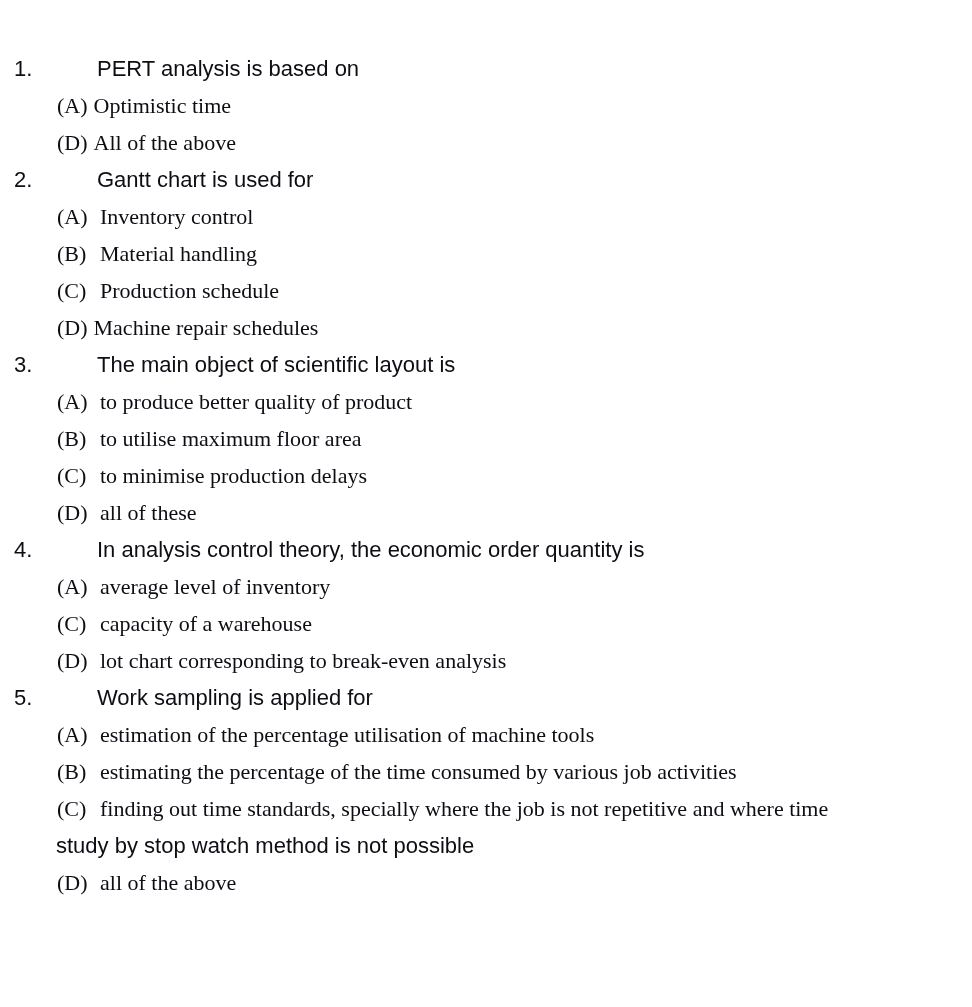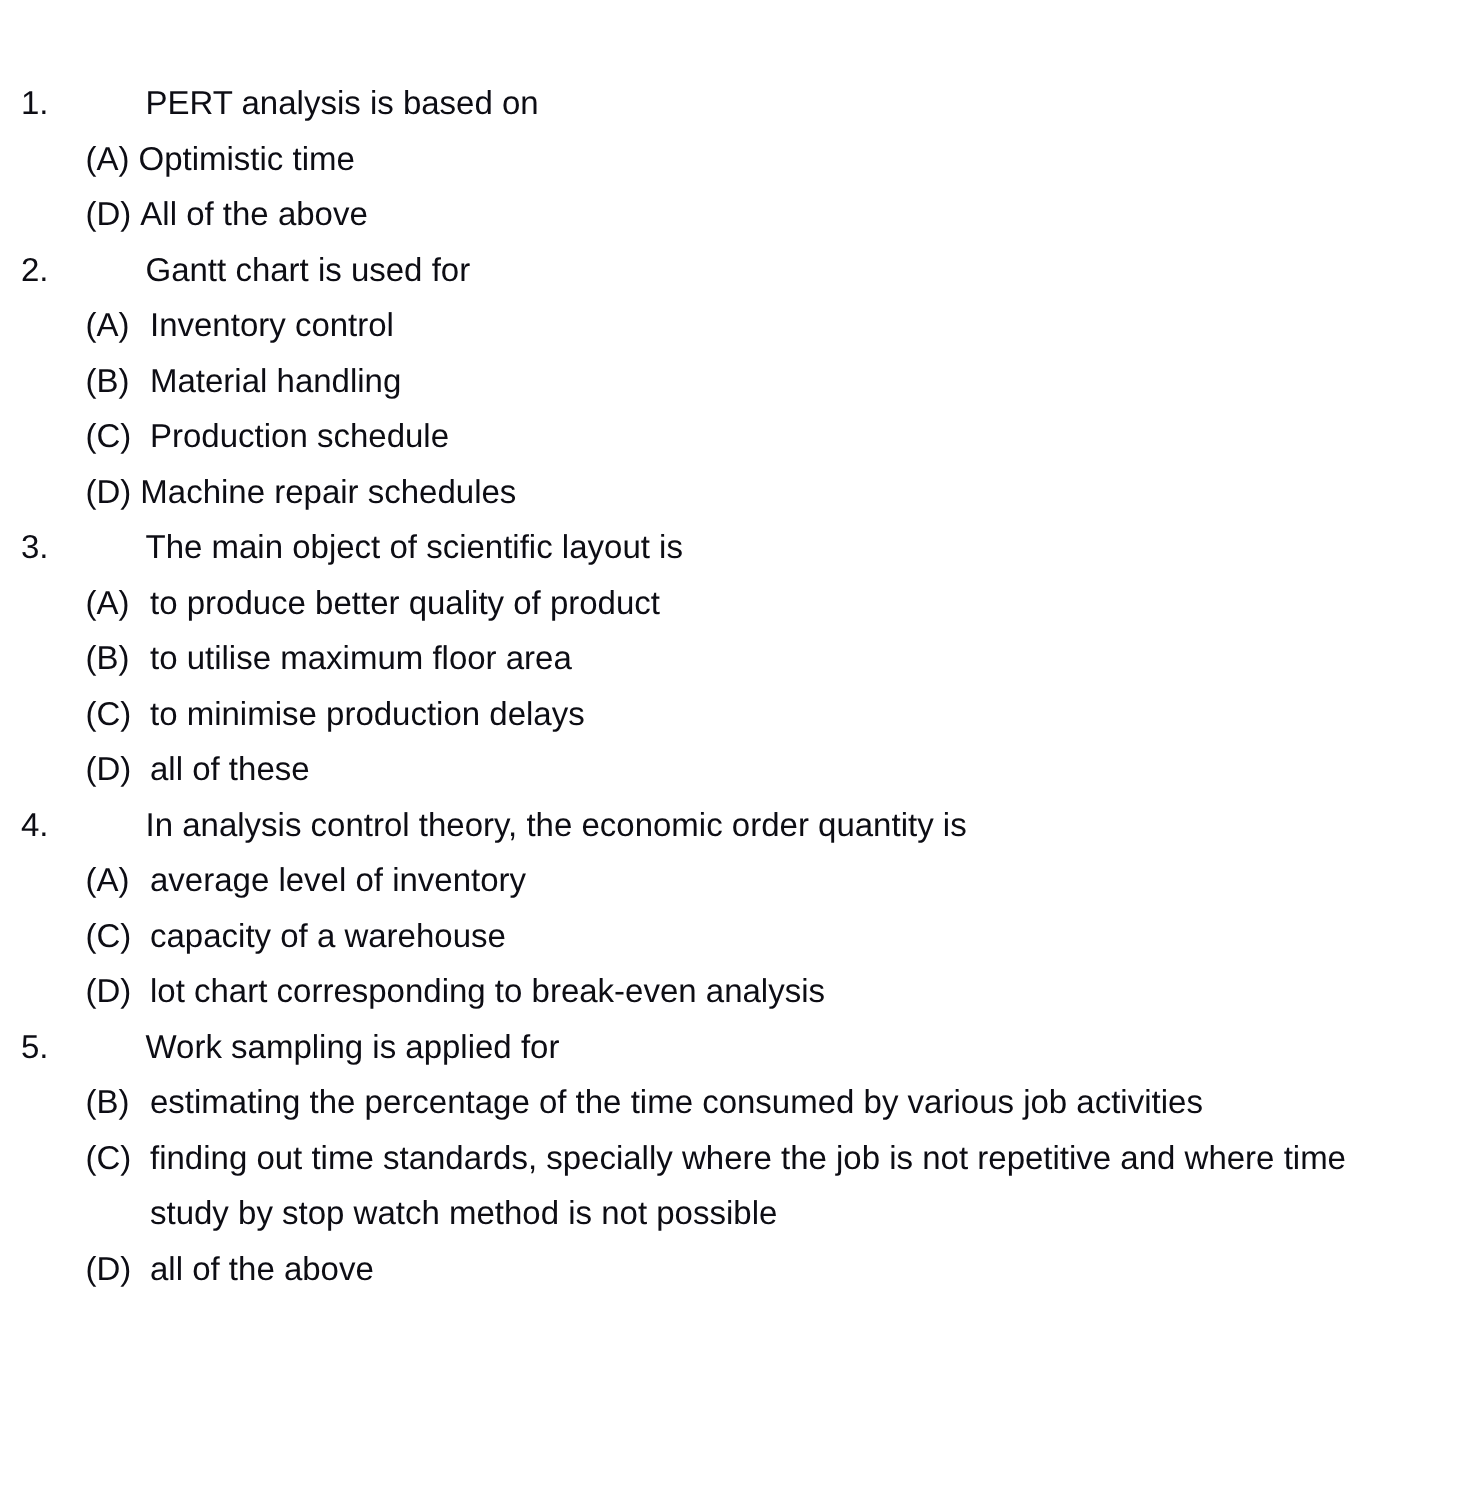--- a/index.html
+++ b/index.html
@@ -35,35 +35,36 @@
       top: 0;
     }
     .q .qtext {
       position: absolute;
       left: 57px;
       top: 0;
       margin-left: 40px;
     }
     .opt {
       padding-left: 57px;
+      font-family: Liberation Serif, serif;
     }
     .opt .label {
       display: inline-block;
     }
     .opt.spaced .label {
       width: 43px;
     }
     .opt .otext {
       display: inline;
     }
     .opt.plain .otext {
       margin-left: 6px;
     }
     .cont {
-      padding-left: 100px;
+      padding-left: 56px;
     }
   </style>
 </head>
 <body>
 
 <div class="doc">
 
   <div class="line q">
     <span class="num">1.</span>
     <span class="qtext">PERT analysis is based on</span>
@@ -94,18 +95,19 @@
     <span class="qtext">In analysis control theory, the economic order quantity is</span>
   </div>
   <div class="line opt spaced"><span class="label">(A)</span><span class="otext">average level of inventory</span></div>
   <div class="line opt spaced"><span class="label">(C)</span><span class="otext">capacity of a warehouse</span></div>
   <div class="line opt spaced"><span class="label">(D)</span><span class="otext">lot chart corresponding to break-even analysis</span></div>
 
   <div class="line q">
     <span class="num">5.</span>
     <span class="qtext">Work sampling is applied for</span>
   </div>
+  <div class="line opt spaced"><span class="label">(A)</span><span class="otext">estimation of the percentage utilisation of machine tools</span></div>
   <div class="line opt spaced"><span class="label">(B)</span><span class="otext">estimating the percentage of the time consumed by various job activities</span></div>
   <div class="line opt spaced"><span class="label">(C)</span><span class="otext">finding out time standards, specially where the job is not repetitive and where time</span></div>
   <div class="line cont">study by stop watch method is not possible</div>
   <div class="line opt spaced"><span class="label">(D)</span><span class="otext">all of the above</span></div>
 
 </div>
 
 </body></html>

